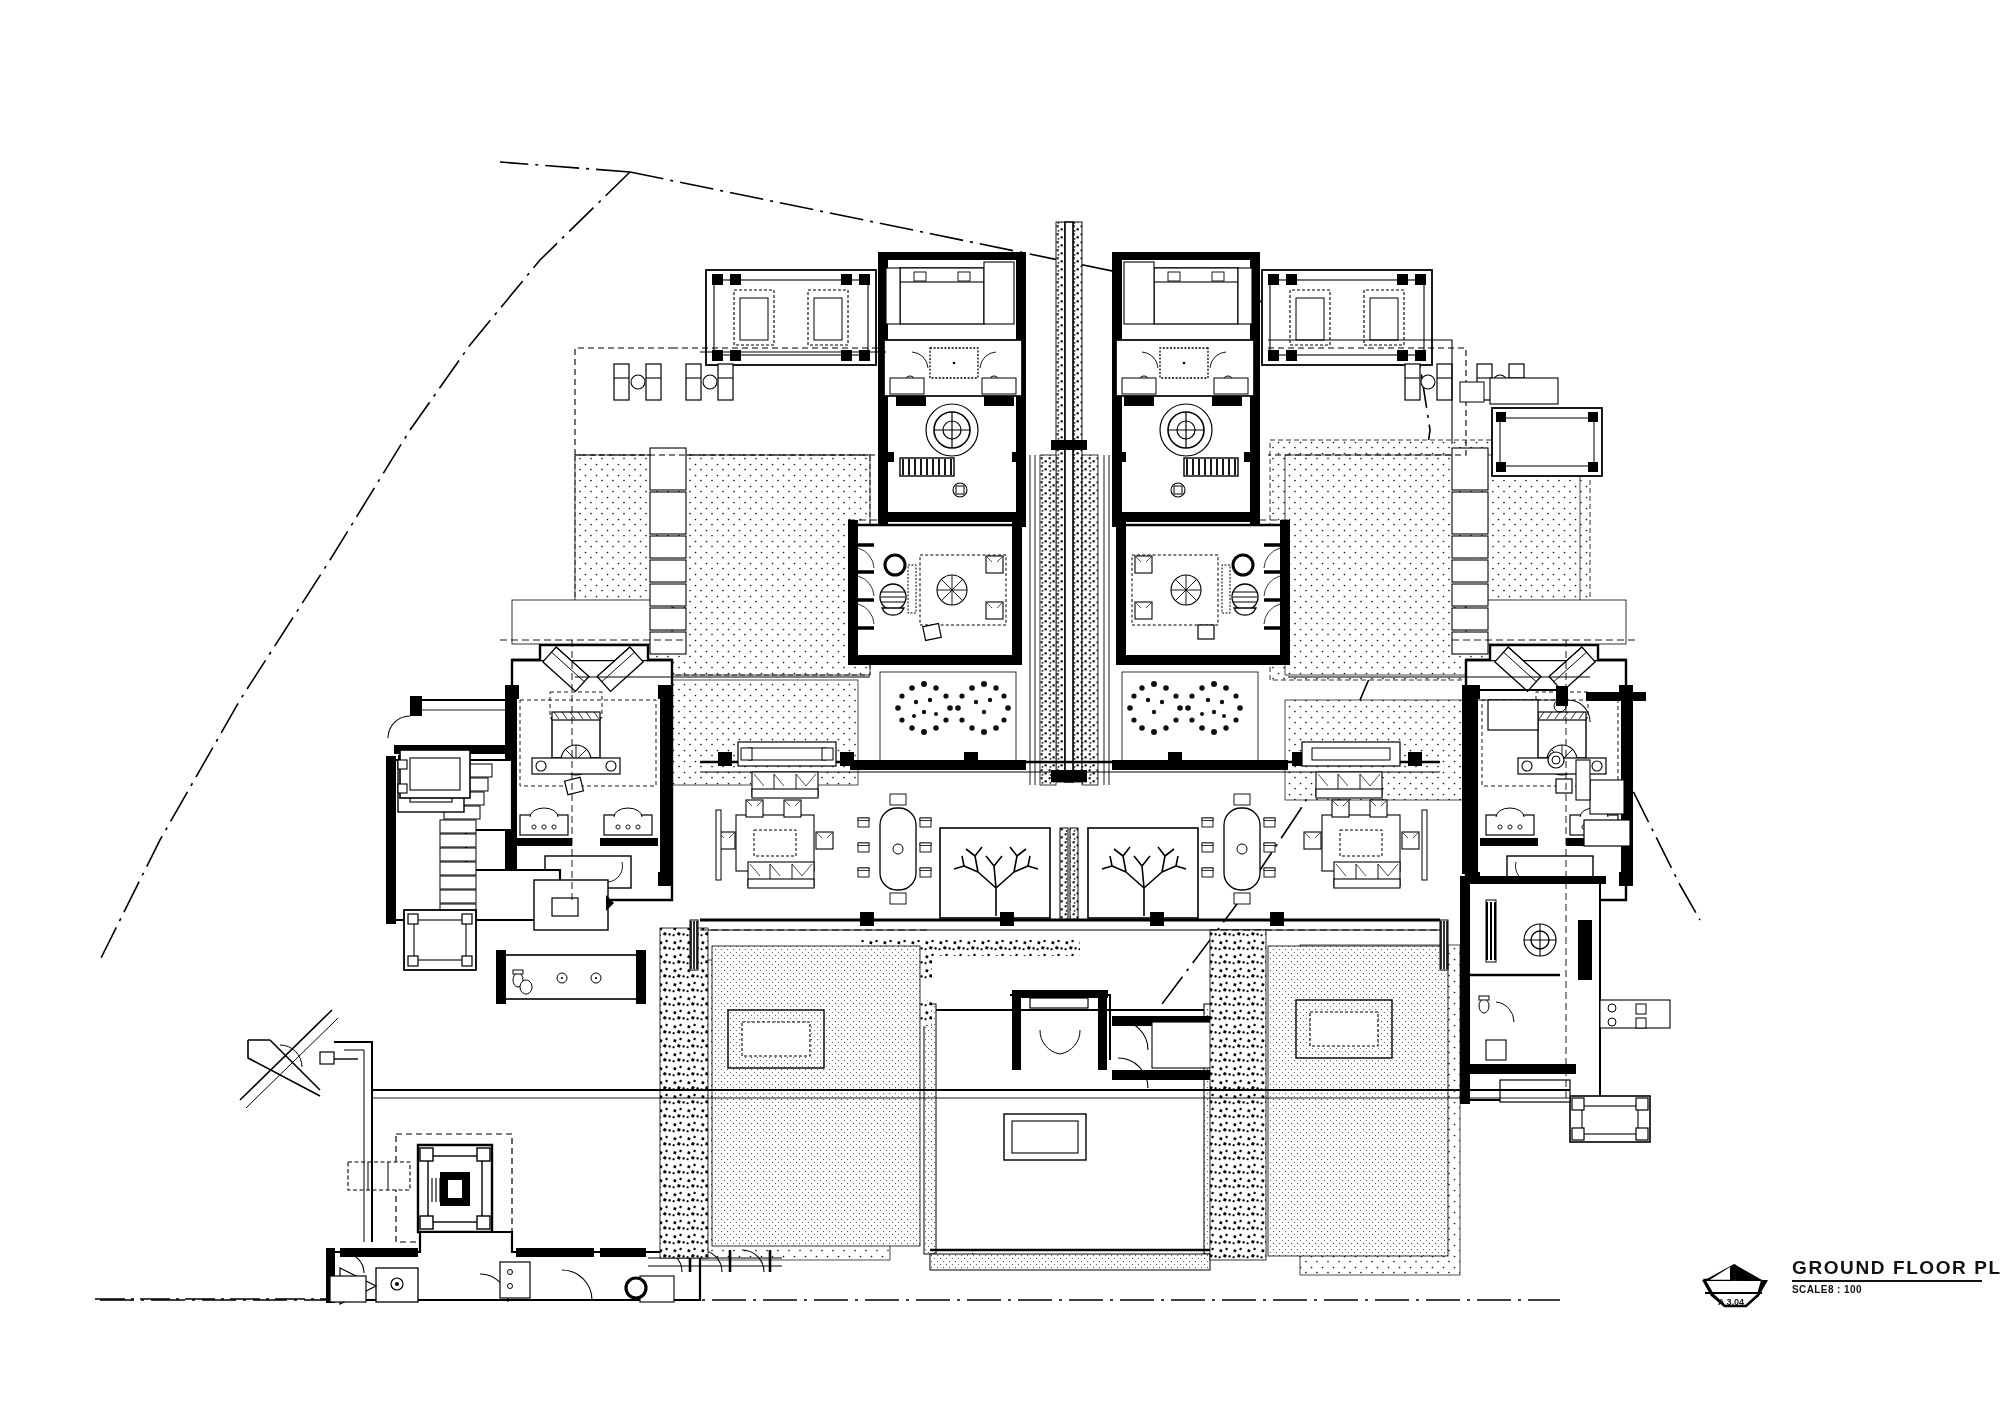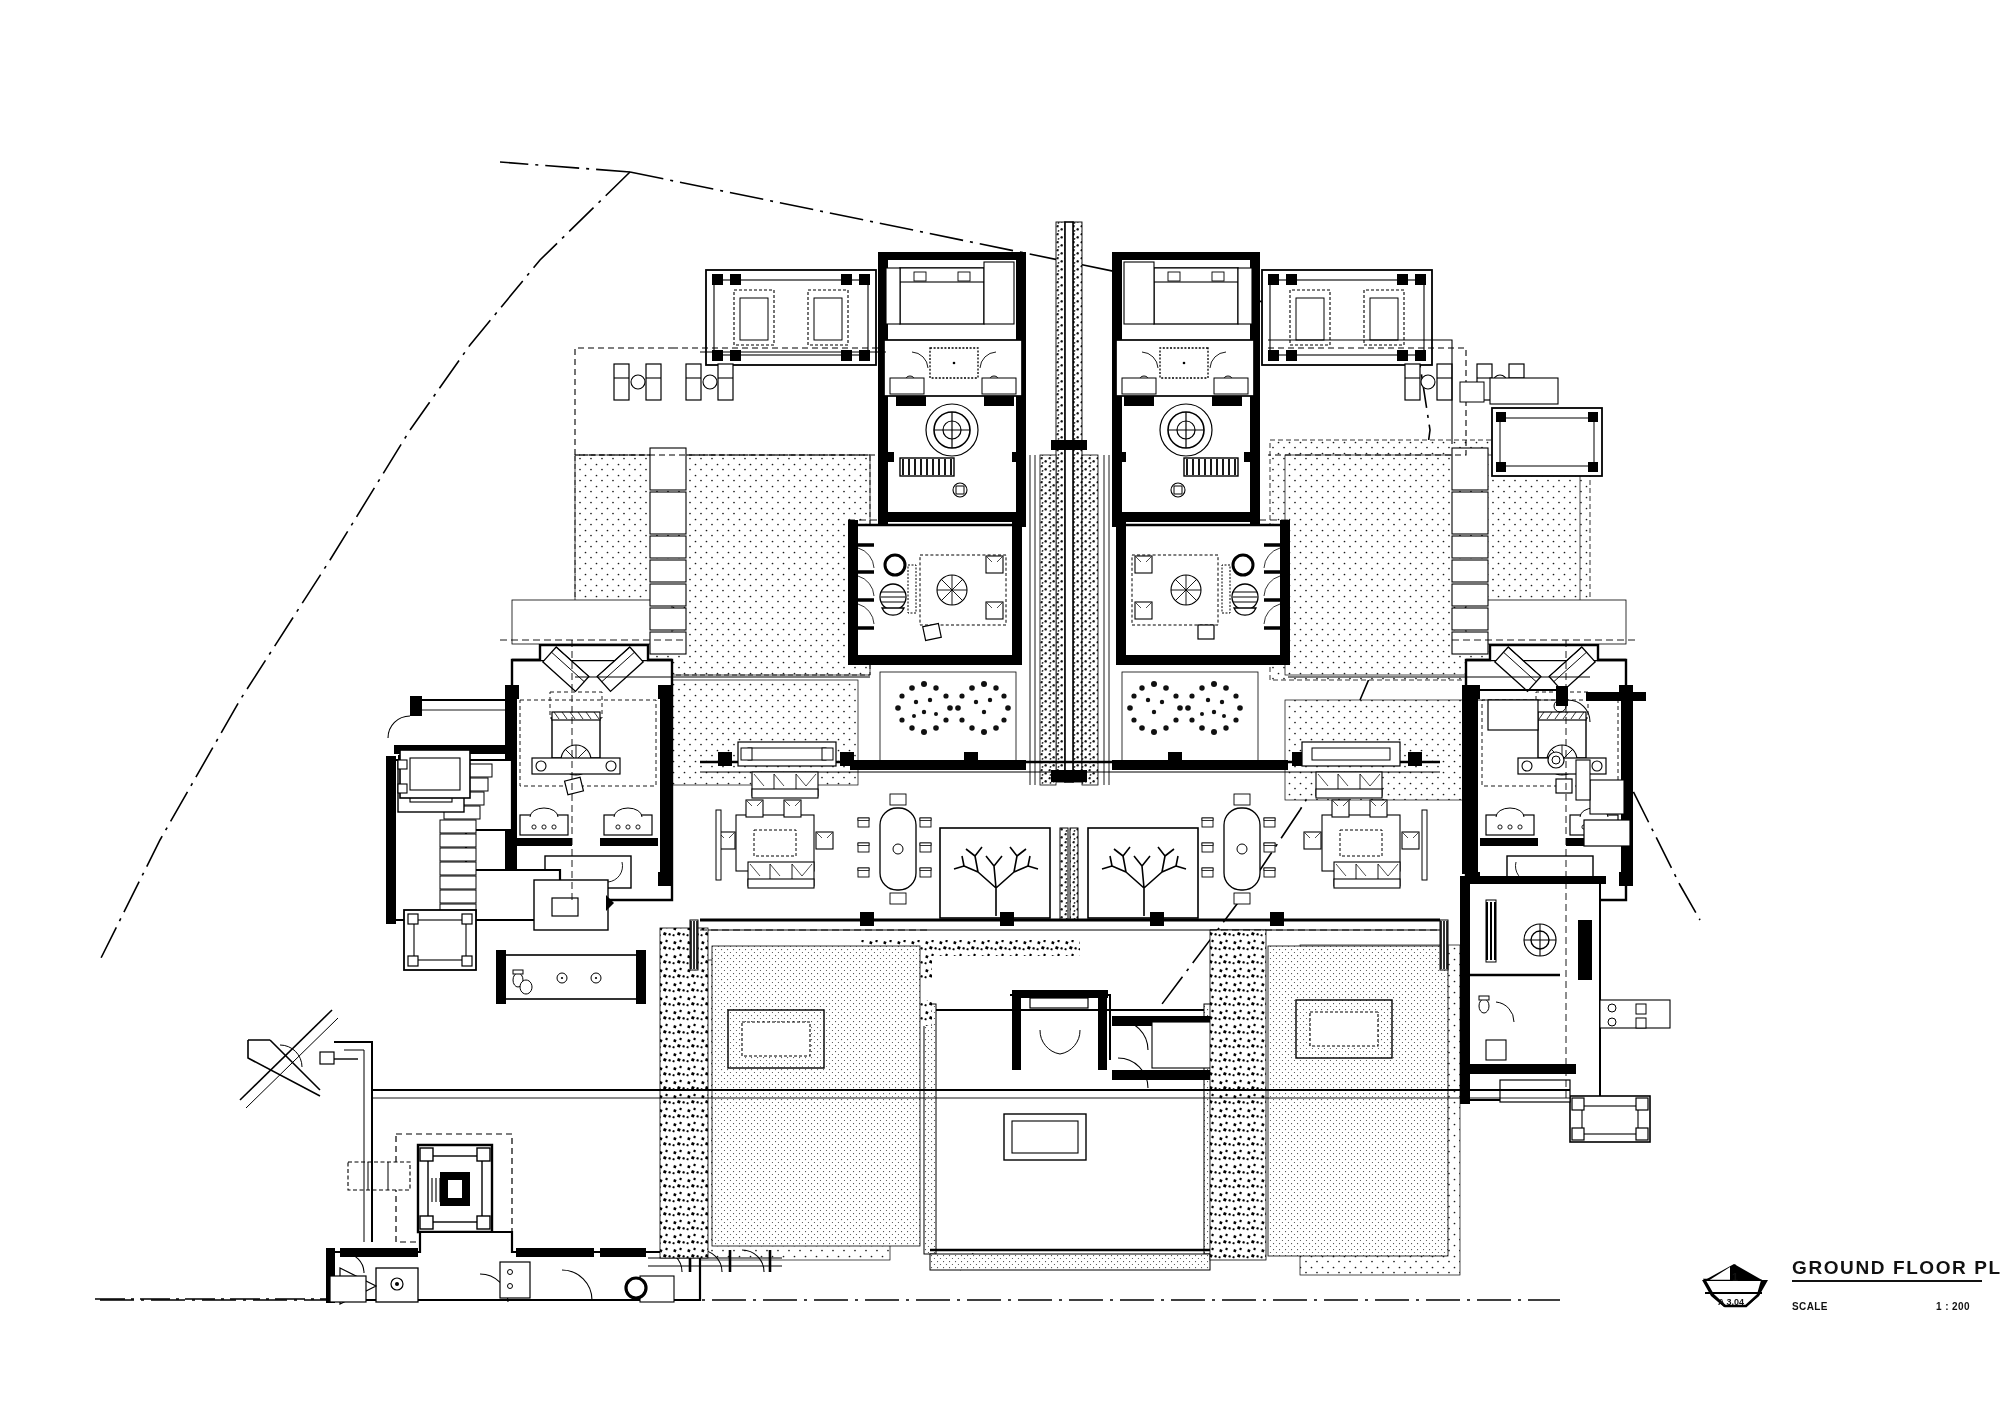--- a/index.html
+++ b/index.html
@@ -30,22 +30,22 @@
     font-weight:bold;
     letter-spacing:1.6px;
     color:#111;
     white-space:nowrap;
     line-height:1.05;
   }
   .tb-rule{
     height:2px;background:#111;margin-top:2px;width:190px;
   }
   .tb-sub{
-    display:flex;justify-content:space-between;
-    width:190px;margin-top:19px;
+    display:flex;
+    width:190px;margin-top:2px;
   }
   .tb-scale-label{font-size:10px;font-weight:bold;letter-spacing:0.4px;color:#111;}
   .tb-scale-value{font-size:10px;font-weight:bold;letter-spacing:0.4px;color:#111;padding-right:12px;}
   .marker-num{
     position:absolute;left:0;top:9px;width:70px;text-align:center;
     font-size:11px;font-weight:bold;color:#111;
   }
   .marker-ref{
     position:absolute;left:0;top:28px;width:62px;text-align:center;
     font-size:9px;font-weight:bold;color:#111;margin-top:7px;
@@ -864,19 +864,19 @@
       </svg>
       <div class="marker-num">1</div>
       <div class="marker-ref">A 3.04</div>
     </div>
 
     <div id="title-text-wrap">
       <div class="tb-title">GROUND FLOOR PLAN</div>
       <div class="tb-rule"></div>
       <div class="tb-sub">
         <span class="tb-scale-label">SCALE</span>
-        <span class="tb-scale-value">1 : 200</span>
+        <span class="tb-scale-value">8 : 100</span>
       </div>
     </div>
 
   </div>
 
 </div>
 
 </body></html>

